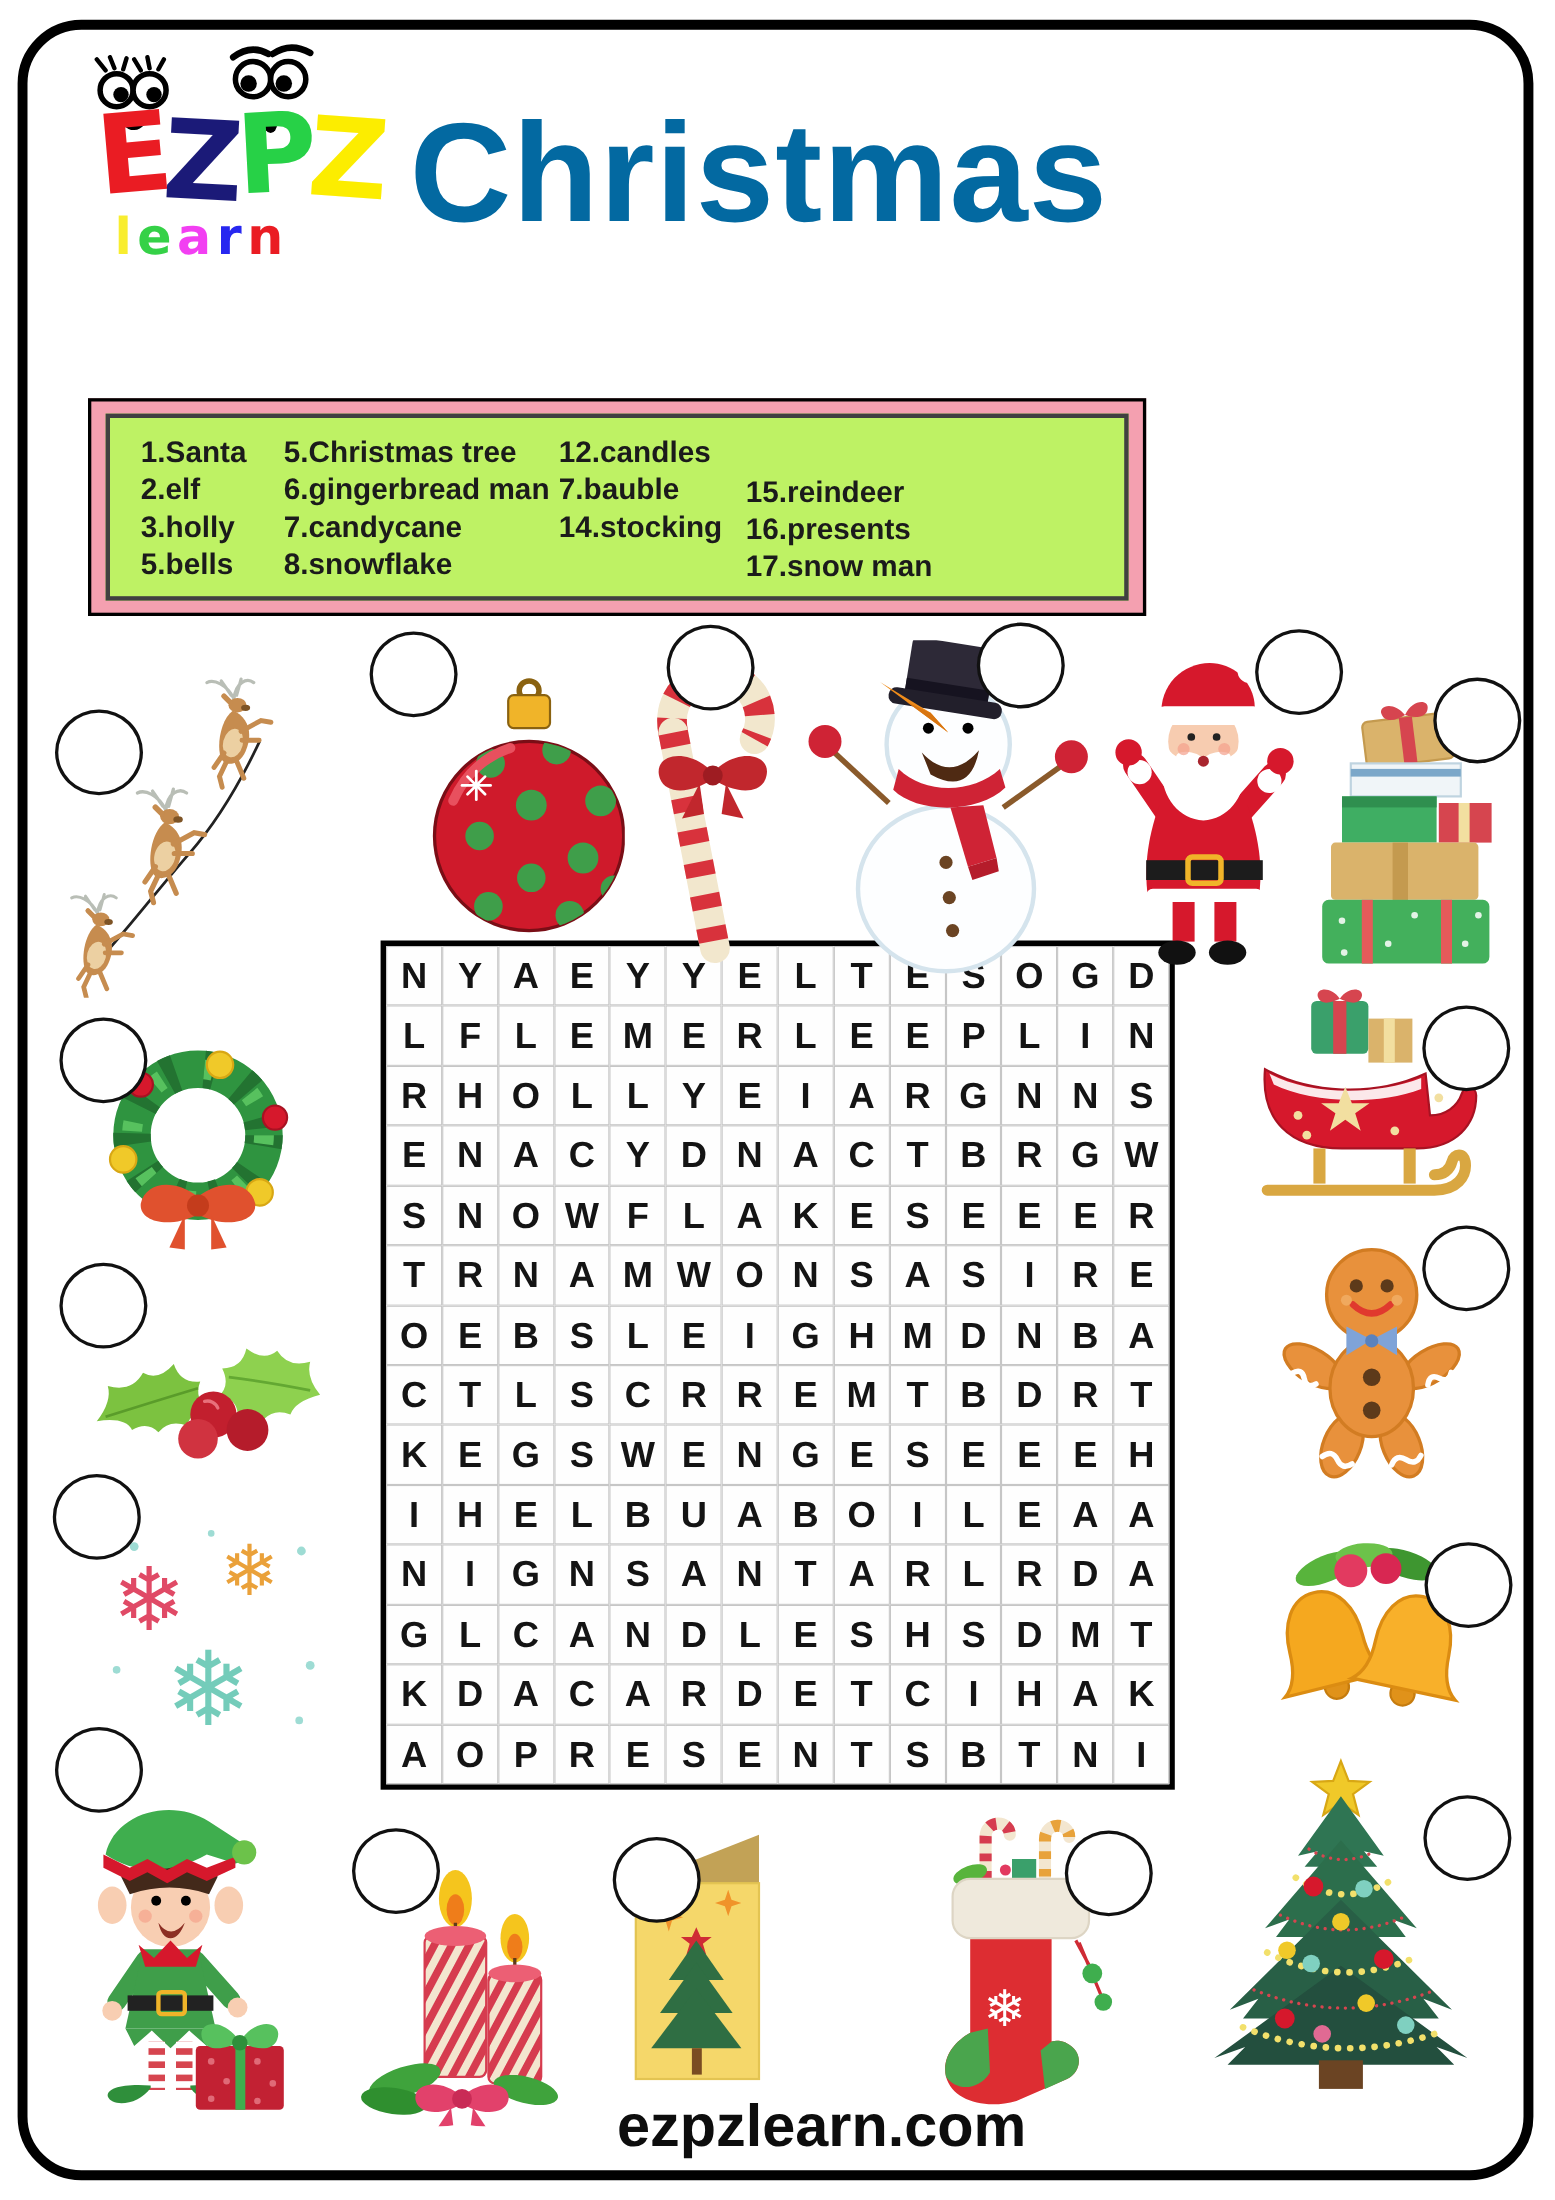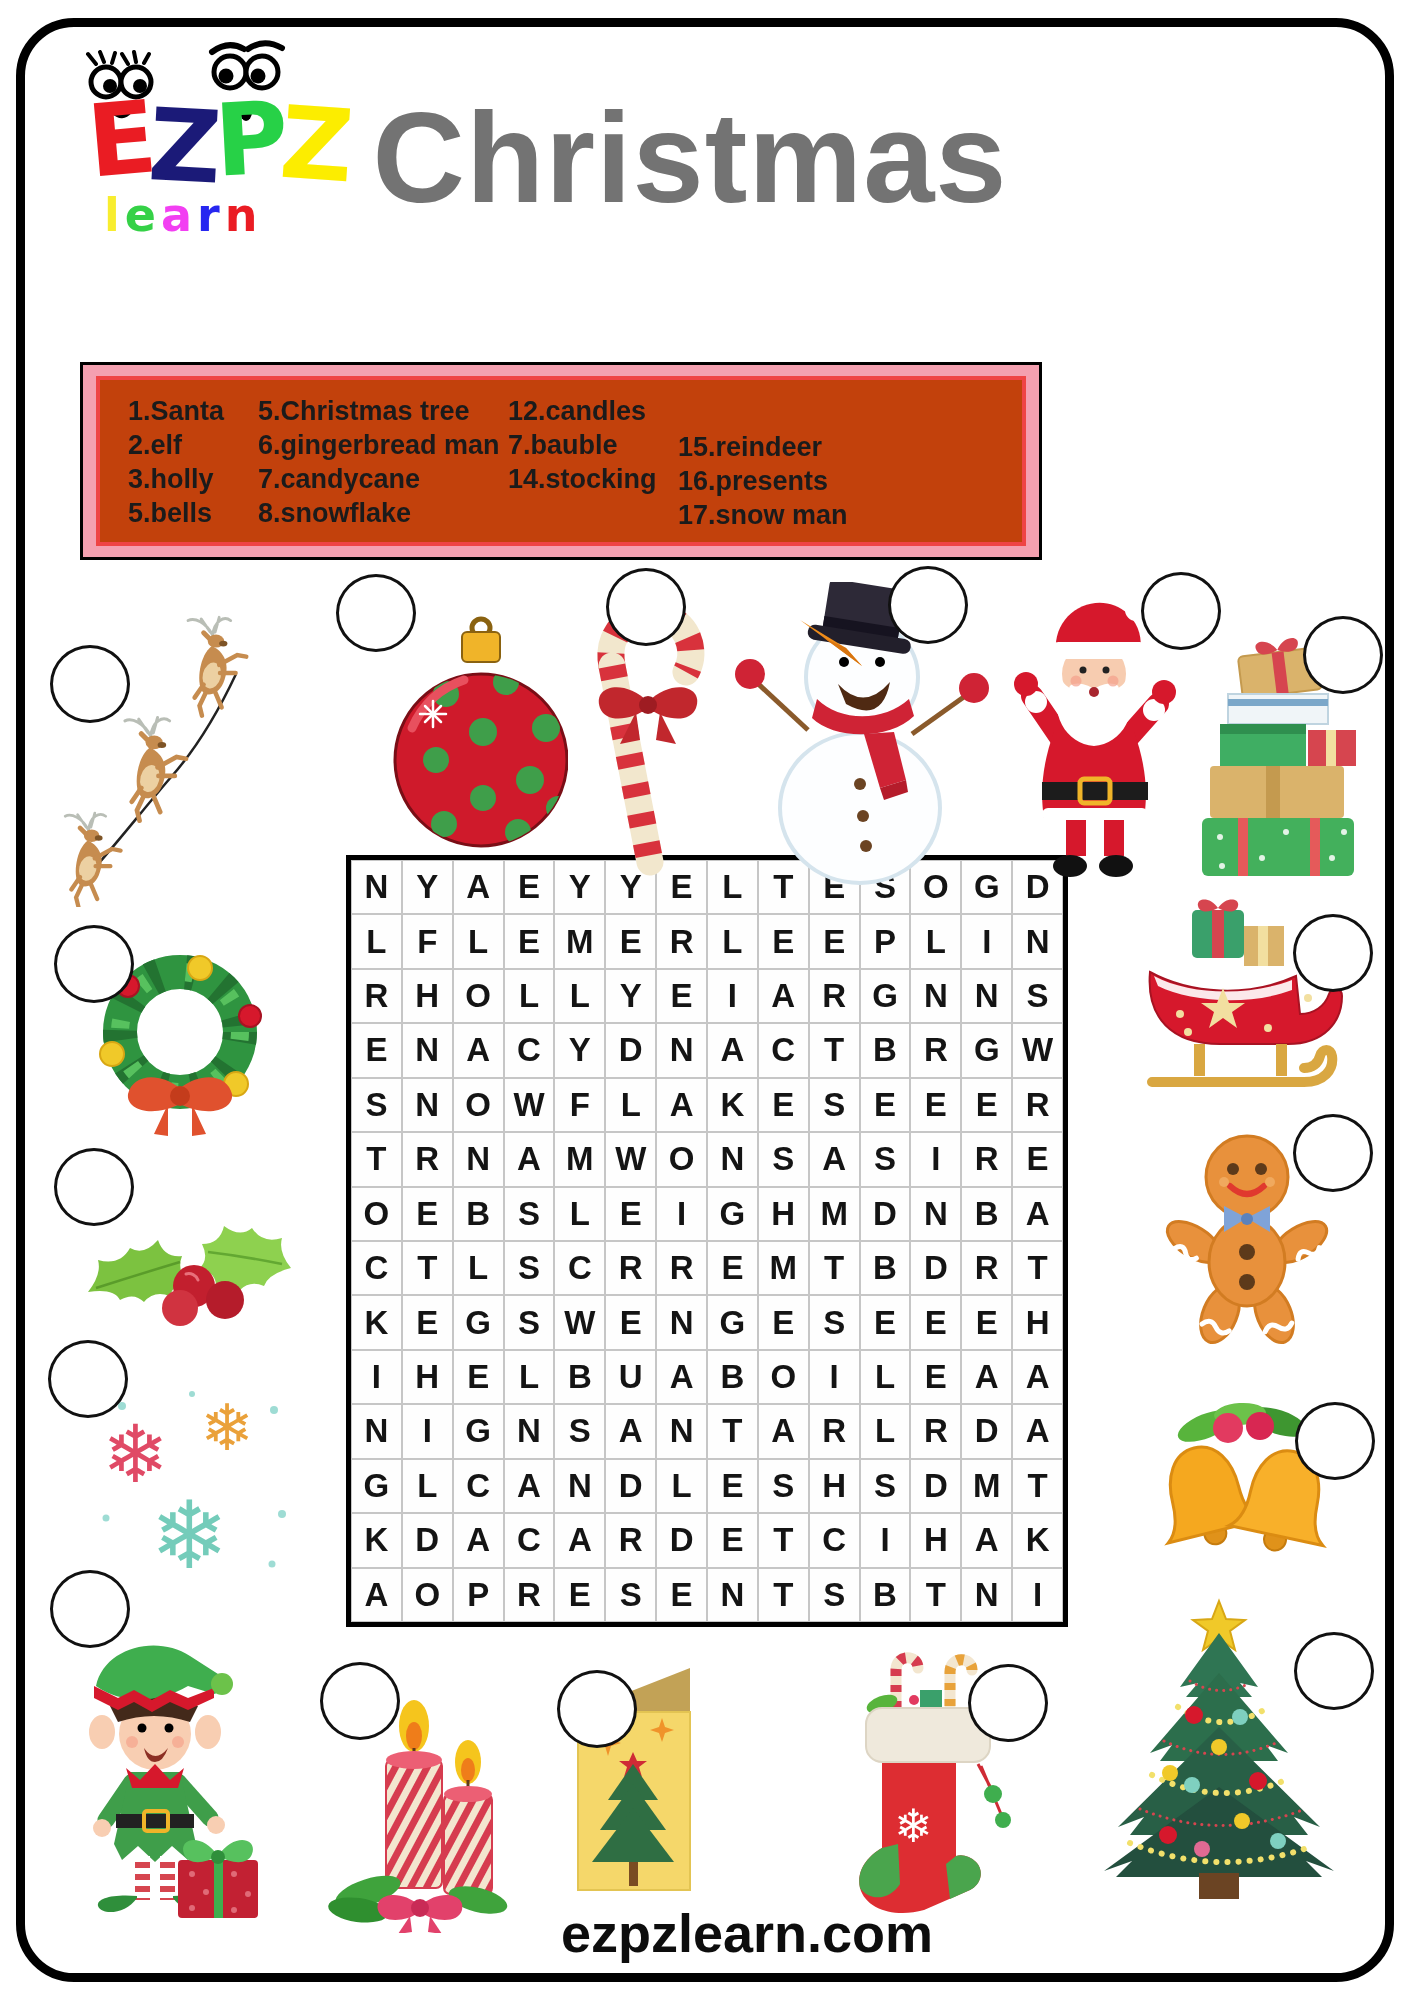--- a/index.html
+++ b/index.html
@@ -19,26 +19,26 @@
   .logo-big span:nth-child(4){ transform:rotate(4deg) translateY(5px); }
   .logo-sub { display:flex; font-family:"DejaVu Sans", sans-serif; font-weight:bold;
               font-size:46px; line-height:1; letter-spacing:5px; padding-left:16px; margin-top:2px; }
   .eyes { position:absolute; }
   .eyes-e { left:-4px; top:-2px; }
   .eyes-p { left:118px; top:-12px; }
 
   
   .title { position:absolute; left:340px; top:84px; width:700px; text-align:center;
            font-family:"Liberation Sans", sans-serif; font-weight:bold; font-size:128px;
-           color:#737373; white-space:nowrap; letter-spacing:1px; }
+           color:#0369a1; white-space:nowrap; letter-spacing:1px; }
 
   
   .wordbox { position:absolute; left:80px; top:362px; width:962px; height:198px;
              background:#f4a0b0; border:3px solid #000; padding:11px 13px; }
-  .wordbox-inner { width:100%; height:100%; background:#c2410c; border:4px solid #ef4444;
+  .wordbox-inner { width:100%; height:100%; background:#bef264; border:4px solid #404040;
                    display:flex; padding:14px 0 0 28px; }
   .wl-col { font-weight:bold; font-size:27px; line-height:34px; color:#1b1b1b; }
   .wl-col:nth-child(1){ width:130px; }
   .wl-col:nth-child(2){ width:250px; }
   .wl-col:nth-child(3){ width:170px; }
   .wl-col:nth-child(4){ width:170px;margin-top:36px; }
 
   
   .wsgrid { position:absolute; left:346px; top:855px; width:722px; height:772px;
             border:5px solid #000; background:#fff; display:grid;

